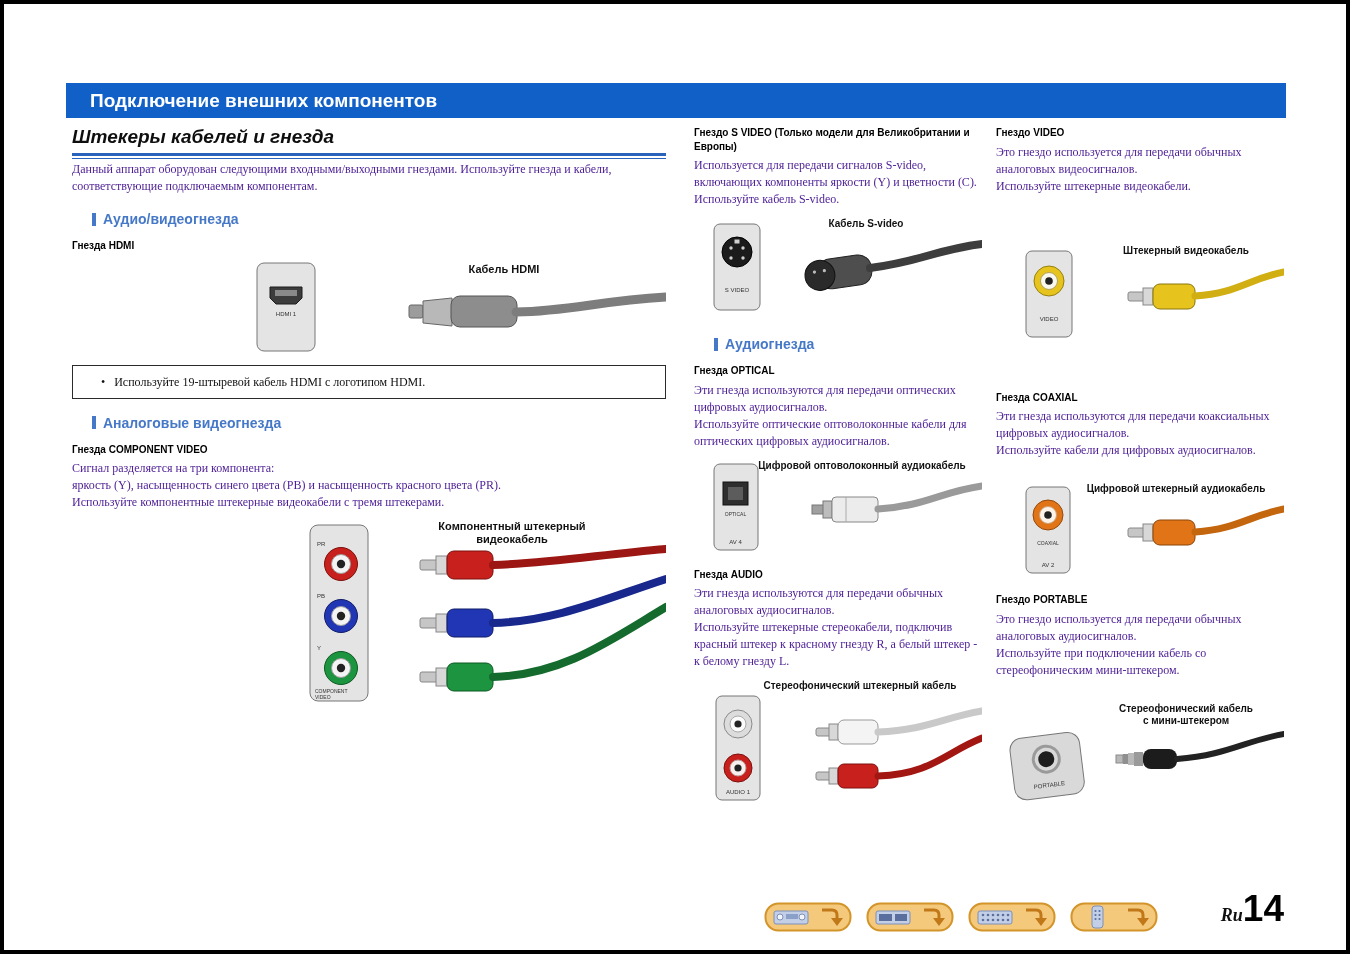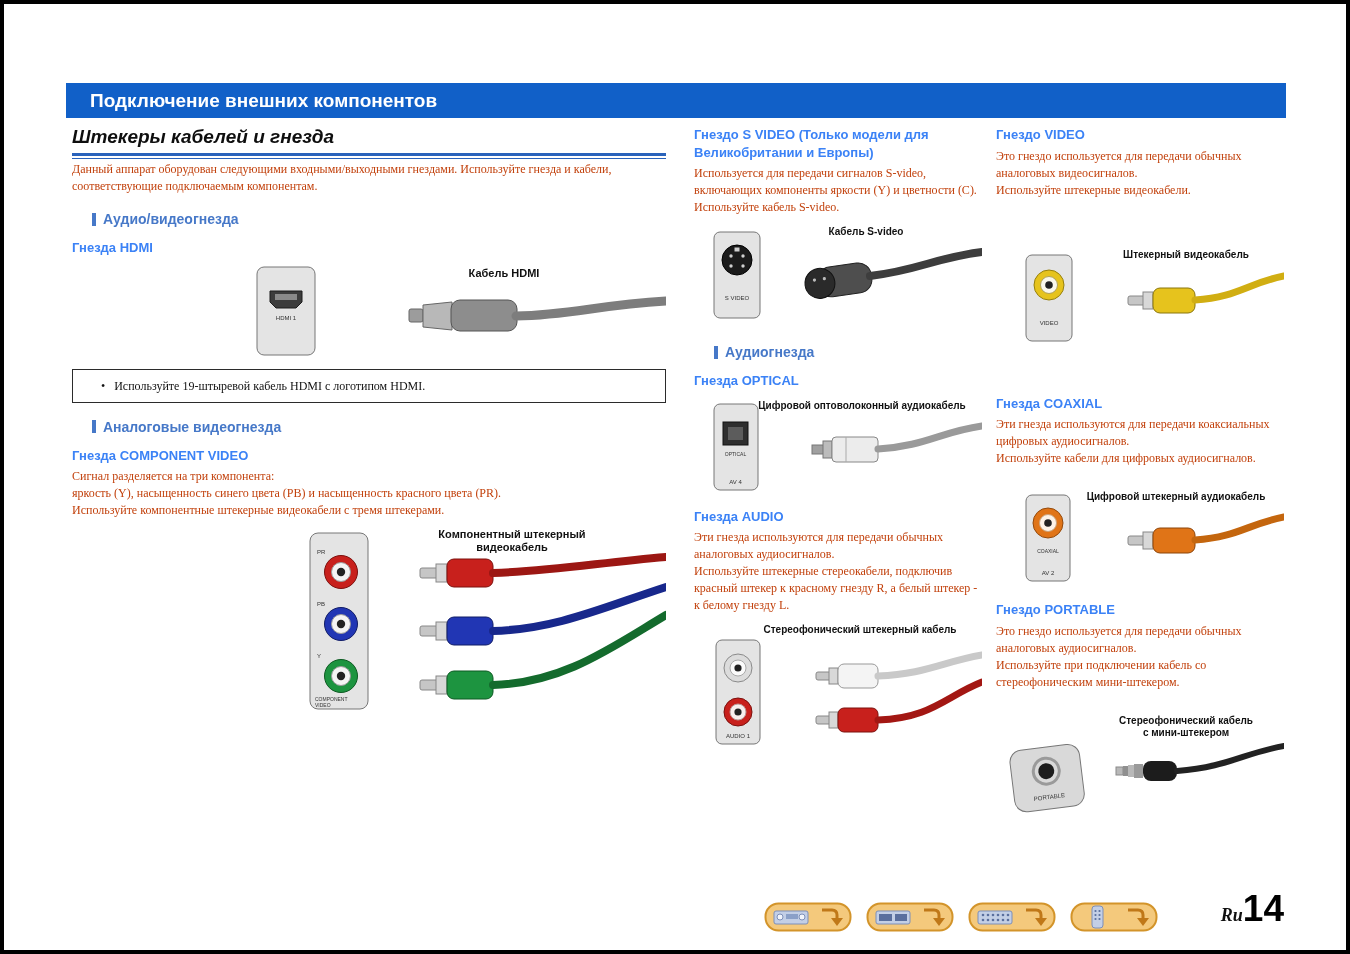--- a/index.html
+++ b/index.html
@@ -13,31 +13,31 @@
           background:#1160c8; color:#fff; font-family:"Liberation Sans", sans-serif;
           font-weight:bold; font-size:19px; line-height:35px; padding-left:24px; }
   .col { position:absolute; top:122px; }
   .col-left  { left:68px;  width:594px; }
   .col-mid   { left:690px; width:288px; }
   .col-right { left:992px; width:288px; }
   .section-title { font-family:"Liberation Sans", sans-serif; font-style:italic;
           font-weight:bold; font-size:19px; color:#0e0e0e; }
   .rule  { margin-top:5px; height:3px; background:#2a63bb; }
   .rule2 { margin-top:2px; height:1px; background:#2a63bb; }
-  .body { font-size:12px; line-height:1.42; color:#c2410c; }
+  .body { font-size:12px; line-height:1.42; color:#4c1d95; }
   .mt4{margin-top:4px}.mt6{margin-top:6px}.mt10{margin-top:2px}
   .mt12{margin-top:12px}.mt16{margin-top:16px}.mt20{margin-top:20px}
   .mt46{margin-top:46px}.mt48{margin-top:48px}.mt14{margin-top:14px}
   .pre { white-space:pre-line; }
   .subhead { display:flex; align-items:center; gap:7px;
           font-family:"Liberation Sans", sans-serif; font-weight:bold;
           font-size:14px; color:#4678c8;padding-left:20px; }
   .subhead-bar { width:4px; height:13px; background:#4678c8; flex:0 0 auto; }
   .item-title { font-family:"Liberation Sans", sans-serif; font-weight:bold;
-          font-size:13px; color:#3b82f6; line-height:1.35; }
+          font-size:10px; color:#000000; line-height:1.35; }
   .fig { display:block; }
   .figlabel    { font-family:"Liberation Sans", sans-serif; font-weight:bold; font-size:11px; fill:#111; }
   .figlabel-sm { font-family:"Liberation Sans", sans-serif; font-weight:bold; font-size:10px; fill:#111; }
   .jacklabel    { font-family:"Liberation Sans", sans-serif; font-size:6px;  fill:#333; }
   .jacklabel-xs { font-family:"Liberation Sans", sans-serif; font-size:5px;  fill:#333; }
   .notebox { margin-top:8px; border:1.5px solid #2b2b2b; padding:7px 28px; }
   .notebox li { list-style:none; font-size:12px; line-height:1.5; color:#111; }
   .notebox li::before { content:"\2022"; margin-right:9px; }
   .footer-nav { position:absolute; left:760px; top:898px; display:flex; gap:14px; }
   .navbtn { cursor:pointer; display:block; }
@@ -163,20 +163,22 @@
       </g>
       <path d="M176,54 C226,48 240,36 288,30" fill="none" stroke="#3d3d3d" stroke-width="8" stroke-linecap="round"></path>
     </svg>
 
     <div class="subhead mt20">
       <span class="subhead-bar"></span>
       <span>Аудиогнезда</span>
     </div>
 
     <h4 class="item-title mt12">Гнезда OPTICAL</h4>
+    <p class="body pre mt4">Эти гнезда используются для передачи оптических цифровых аудиосигналов.
+Используйте оптические оптоволоконные кабели для оптических цифровых аудиосигналов.</p>
 
     <svg class="fig mt6" width="288" height="100" viewBox="0 0 288 100">
       <text x="168" y="13" class="figlabel-sm" text-anchor="middle">Цифровой оптоволоконный аудиокабель</text>
       <g>
         <rect x="20" y="8" width="44" height="86" rx="6" fill="#e4e4e4" stroke="#777"></rect>
         <rect x="29" y="26" width="25" height="23" fill="#2e2e2e" stroke="#111"></rect>
         <rect x="34" y="31" width="15" height="13" fill="#5c5c5c"></rect>
         <text x="41.5" y="60" class="jacklabel-xs" text-anchor="middle">OPTICAL</text>
         <text x="41.5" y="88" class="jacklabel" text-anchor="middle">AV 4</text>
       </g>

